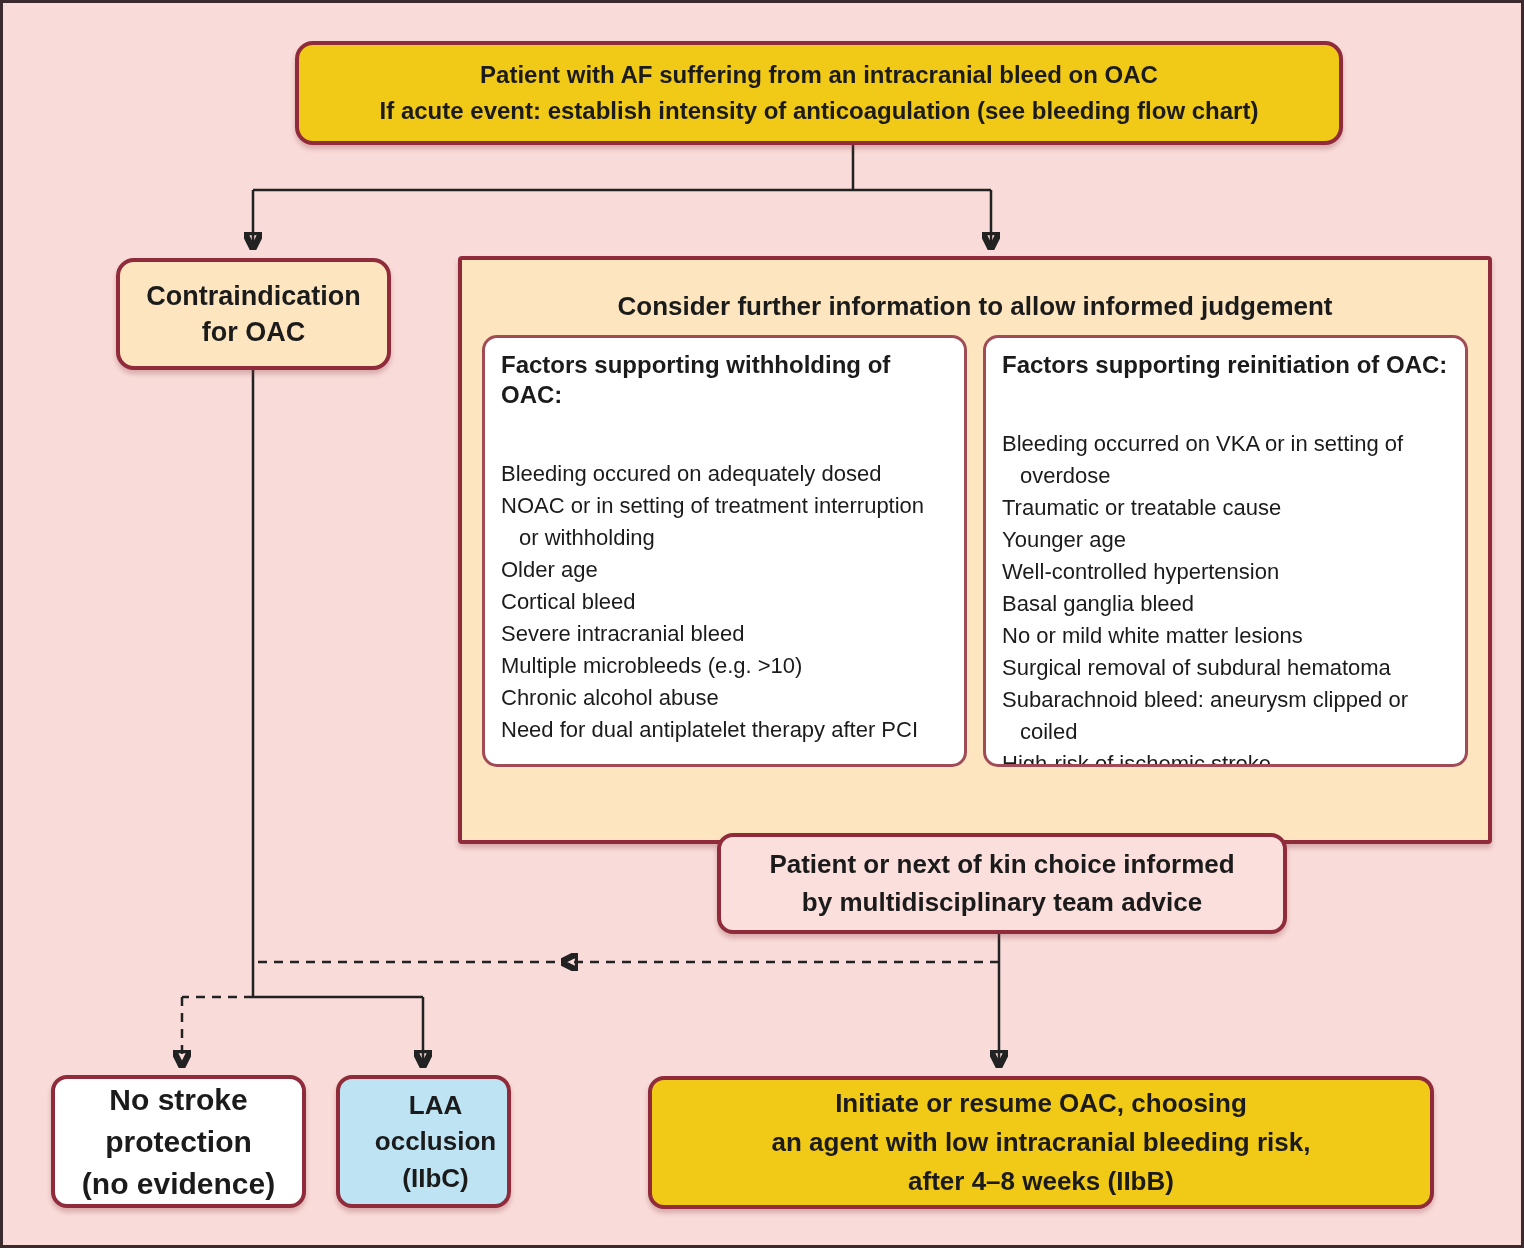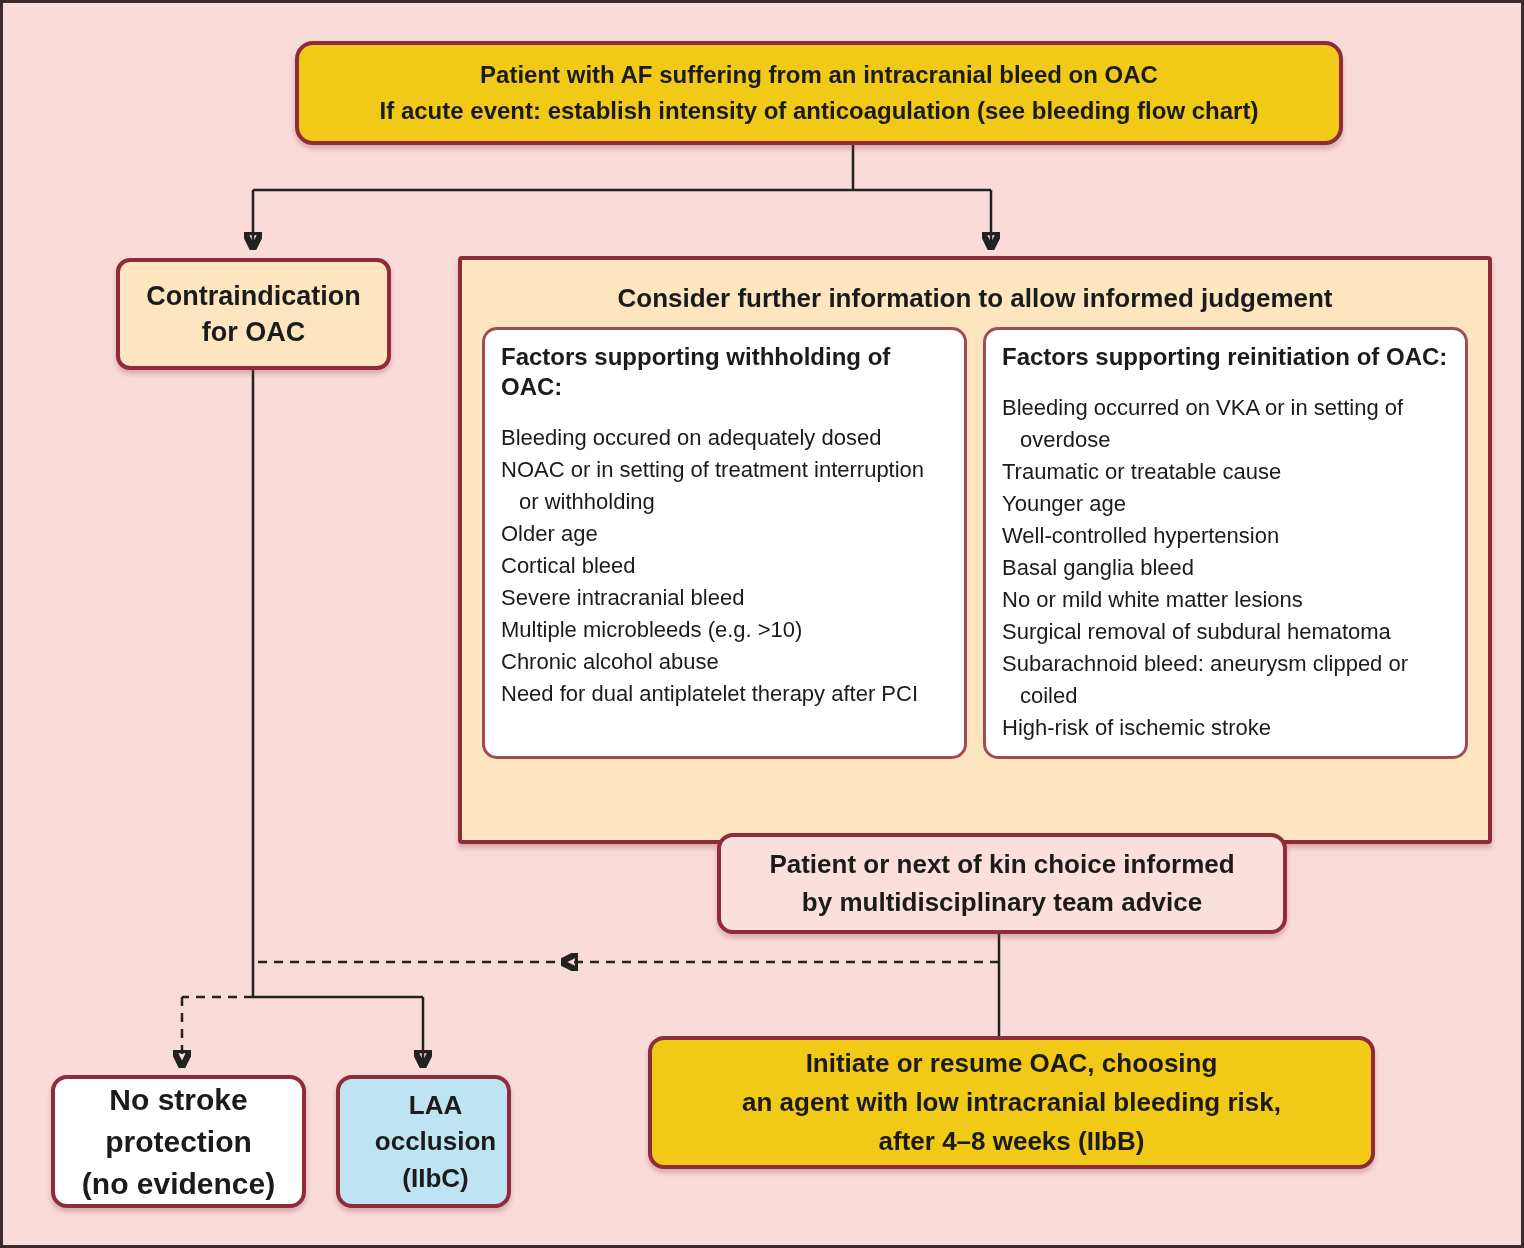--- a/index.html
+++ b/index.html
@@ -19,46 +19,46 @@
     box-sizing:border-box;
     display:flex;flex-direction:column;
     align-items:center;justify-content:center;
     text-align:center;
     border:4px solid var(--c-border-red,#8f2b3a);
     border-radius:18px;
     font-weight:bold;
     box-shadow:0 4px 5px rgba(140,60,70,0.30);
   }
   .gold{background:var(--c-gold,#f1c917);}
-  .cream{background:var(--c-cream,#fce5bf);border-radius:14px;}
+  .cream{background:var(--c-cream,#fce5bf);}
   .whitebg{background:var(--c-white,#ffffff);}
   .bluebg{background:var(--c-blue,#bee3f2);padding-left:24px;}
   .pinkbg{background:var(--c-pink-box,#fbdfdc);}
 
   .start{left:292px;top:38px;width:1048px;height:104px;font-size:24px;line-height:1.5;padding:12px 8px;}
   .contra{left:113px;top:255px;width:275px;height:112px;font-size:27px;line-height:1.35;}
-  .consider{left:455px;top:253px;width:1034px;height:588px;justify-content:flex-start;padding:21px 20px 16px 20px;border-radius:4px;}
+  .consider{left:455px;top:253px;width:1034px;height:588px;justify-content:flex-start;padding:29px 20px 16px 20px;border-radius:4px;}
   .consider-title{font-size:26px;line-height:34px;margin-bottom:12px;font-weight:bold;}
   .cols{display:flex;gap:16px;width:100%;flex:1;}
   .factor-box{
     flex:1;box-sizing:border-box;height:432px;
     background:var(--c-white,#fff);
     border:3px solid var(--c-border-inner,#a04b55);
     border-radius:15px;
     padding:12px 16px;text-align:left;overflow:hidden;
     box-shadow:none;
   }
-  .factor-title{font-size:24px;line-height:30px;font-weight:bold;margin-bottom:20px;}
+  .factor-title{font-size:24px;line-height:30px;font-weight:bold;margin-bottom:48px;}
   .factor-list{font-size:22px;line-height:32px;font-weight:normal;}
   .factor-list .li{white-space:nowrap;}
   .factor-list .ind{padding-left:18px;}
   .choice{left:714px;top:830px;width:570px;height:101px;font-size:26px;line-height:1.45;border-radius:16px;}
   .noprot{left:48px;top:1072px;width:255px;height:133px;font-size:30px;line-height:1.4;border-radius:16px;}
   .laa{left:333px;top:1072px;width:175px;height:133px;font-size:26px;line-height:1.4;border-radius:16px;}
-  .resume{left:645px;top:1033px;width:727px;height:133px;font-size:26px;line-height:1.5;border-radius:16px;}
+  .resume{left:645px;top:1073px;width:786px;height:133px;font-size:26px;line-height:1.5;border-radius:16px;}
 
   .connectors path{stroke:var(--c-line,#222);stroke-width:2.5;fill:none;}
   .connectors path.dash{stroke-dasharray:9 7;}
 </style>
 </head>
 <body>
 
 <div class="canvas">
 
   <svg class="connectors" width="1524" height="1248" viewBox="0 0 1524 1248">

